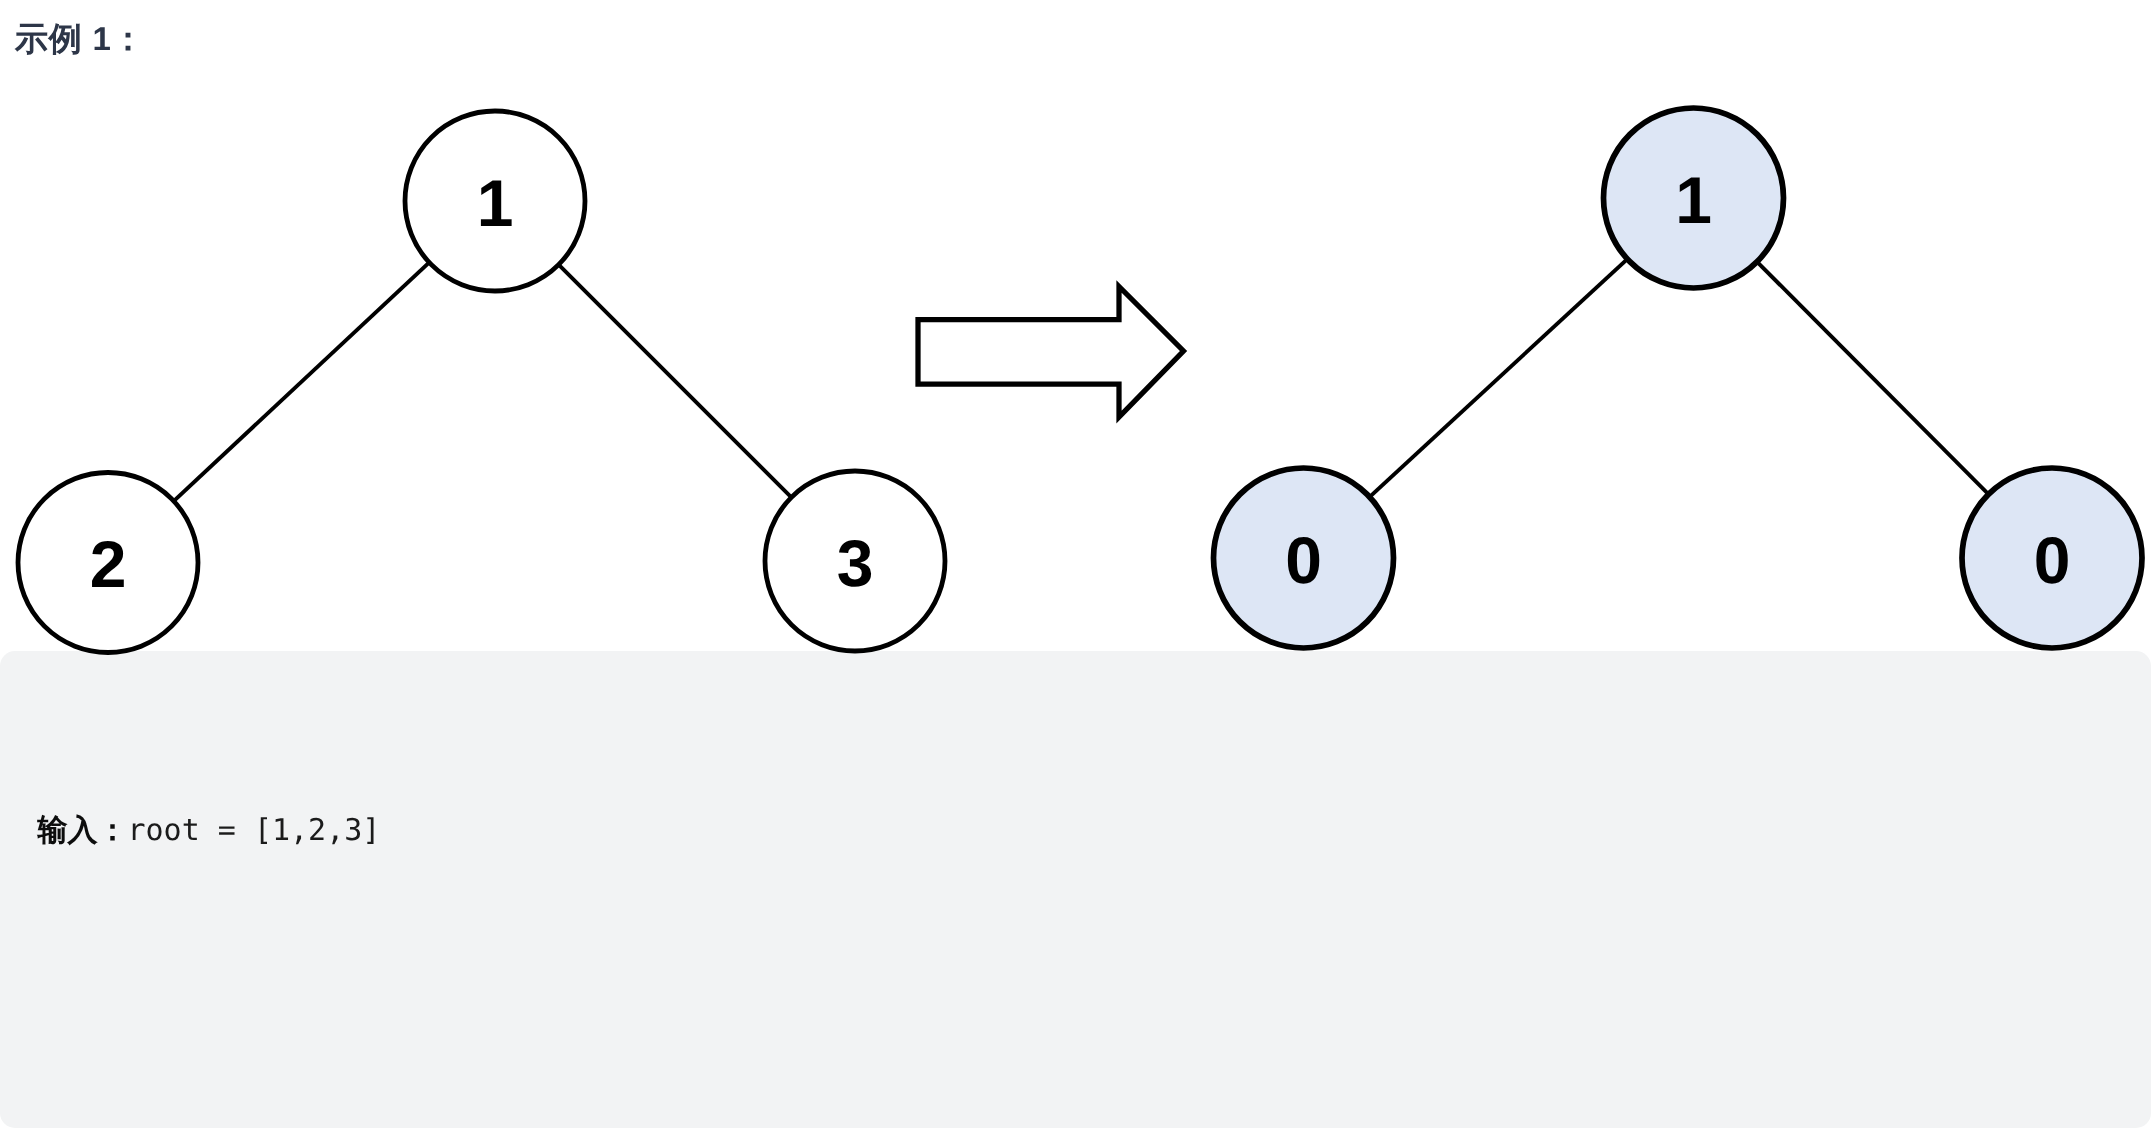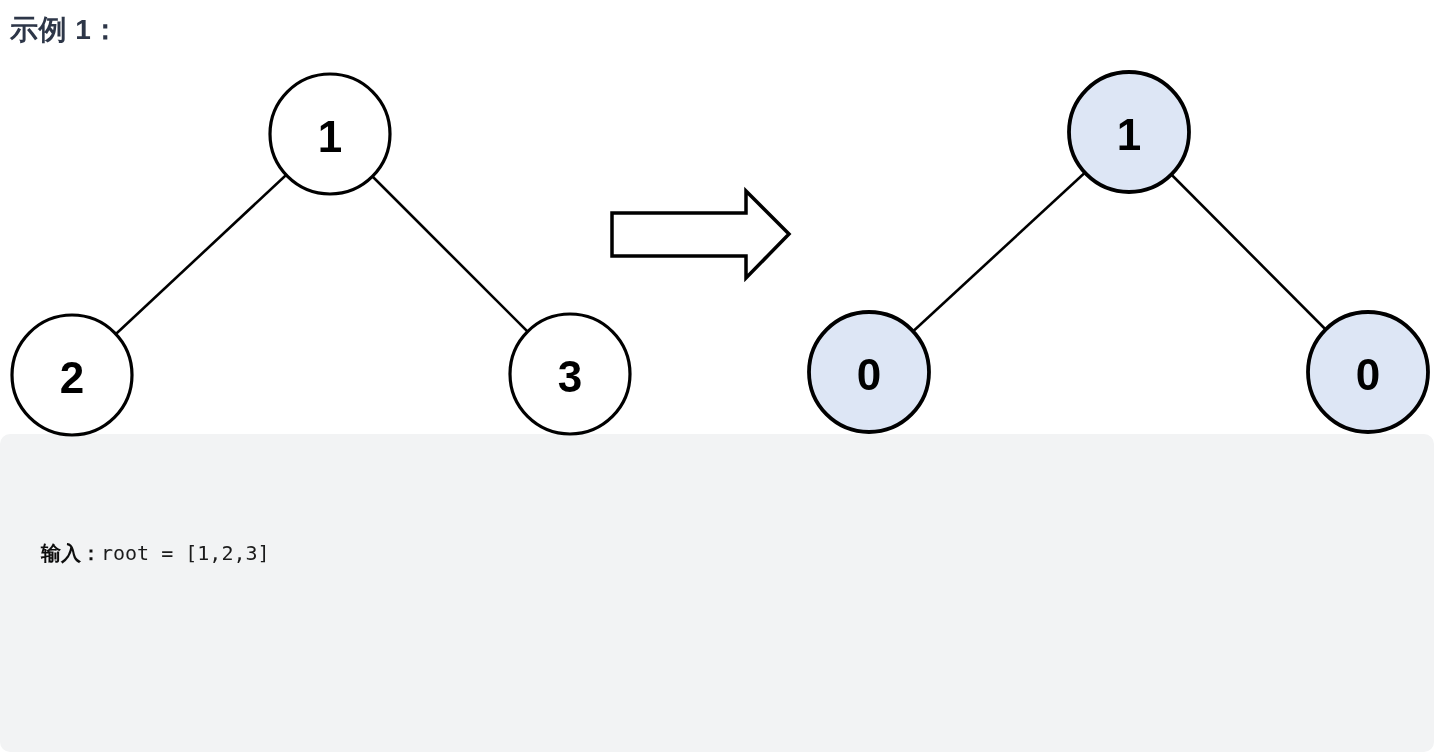--- a/index.html
+++ b/index.html
@@ -6,21 +6,21 @@
   body {
     width: 1434px; height: 752px;
     background: #ffffff;
     overflow: hidden;
     position: relative;
     font-family: "Liberation Sans", sans-serif;
   }
   .heading {
     position: absolute;
     left: 10px; top: 11px;
-    font-size: 28px;
+    font-size: 22px;
     font-weight: bold;
     color: #2d3648;
     letter-spacing: 0.5px;
   }
   .diagram {
     position: absolute;
     left: 0; top: 0;
     z-index: 2;
     display: block;
   }
@@ -56,21 +56,21 @@
     border-radius: 10px;
     padding: 24px 25px;
     z-index: 1;
     font-family: "DejaVu Sans Mono", monospace;
     font-size: 20px;
     line-height: 38px;
     color: #1b1b1b;
     white-space: pre-wrap;
   }
   .cline { min-height: 38px; }
-  .cline strong { font-weight: bold; color: #0d0d0d; margin-left: 16px; }
+  .cline strong { font-weight: bold; color: #0d0d0d; }
 </style>
 </head>
 <body>
 
 <div class="page">
 
   <div class="heading">示例 1：</div>
 
   <svg class="diagram" width="1434" height="438" viewBox="0 0 1434 438">
 

